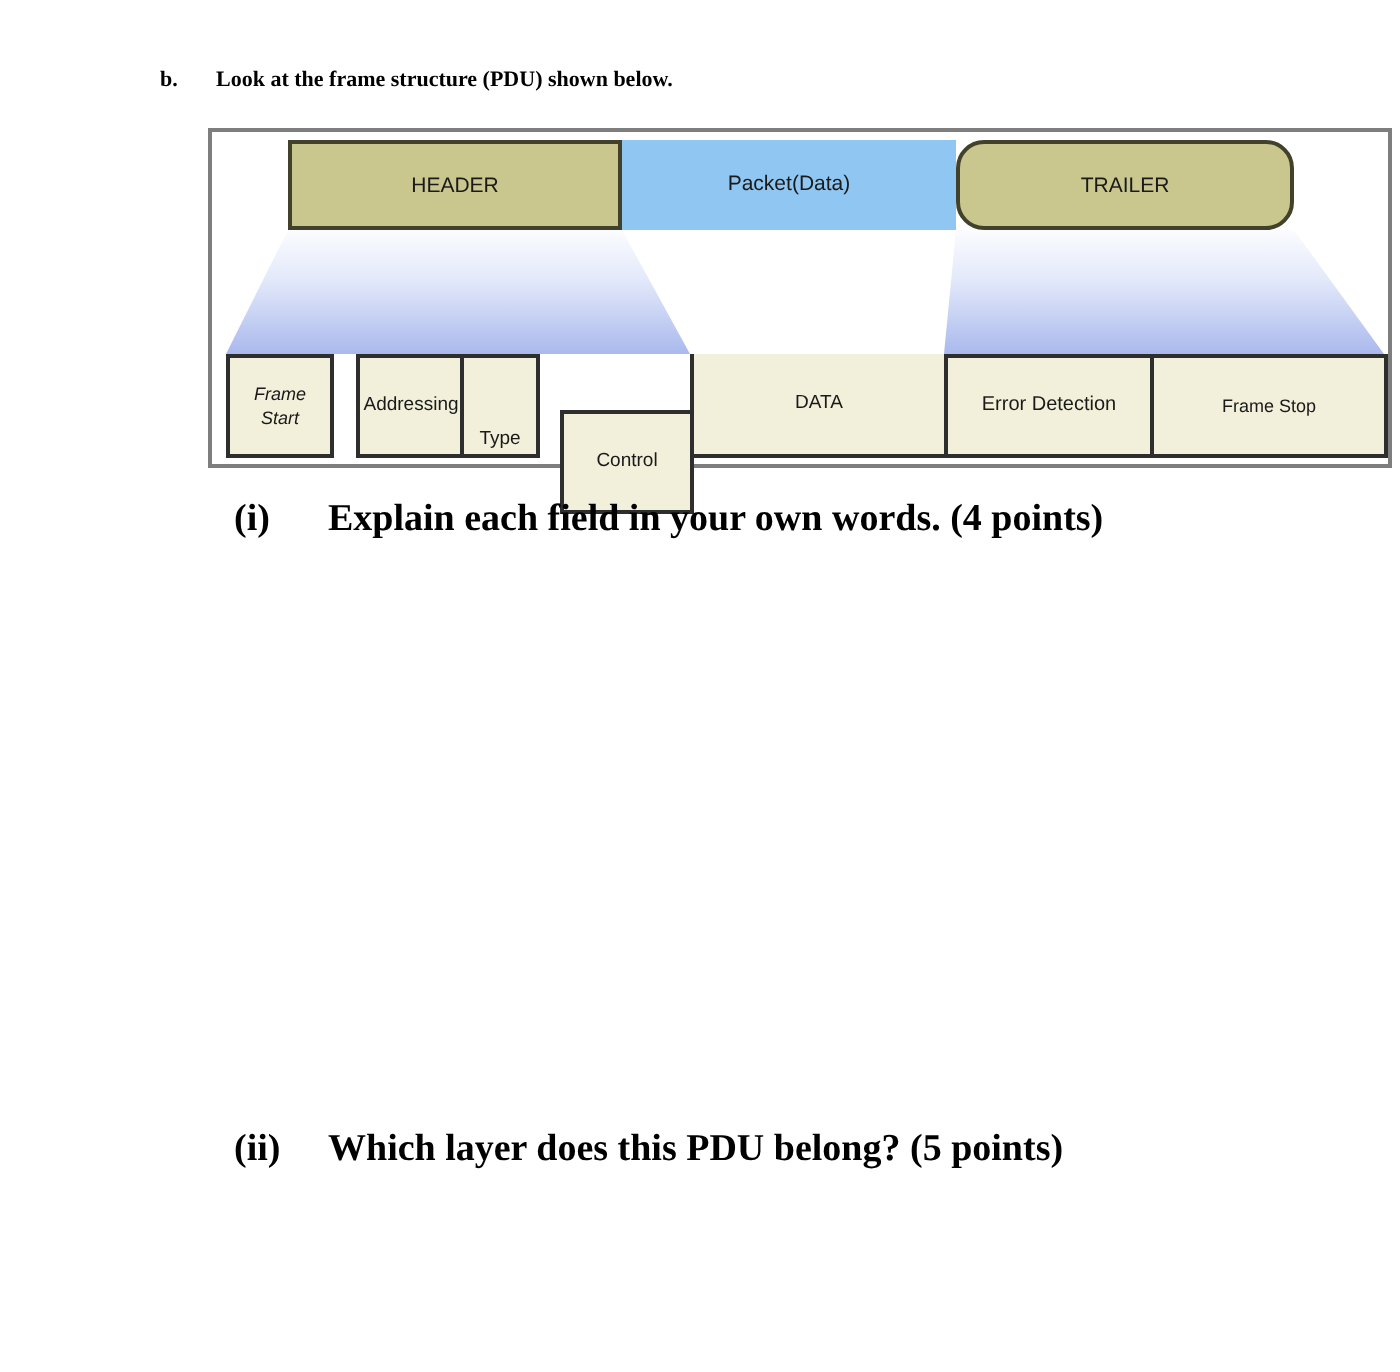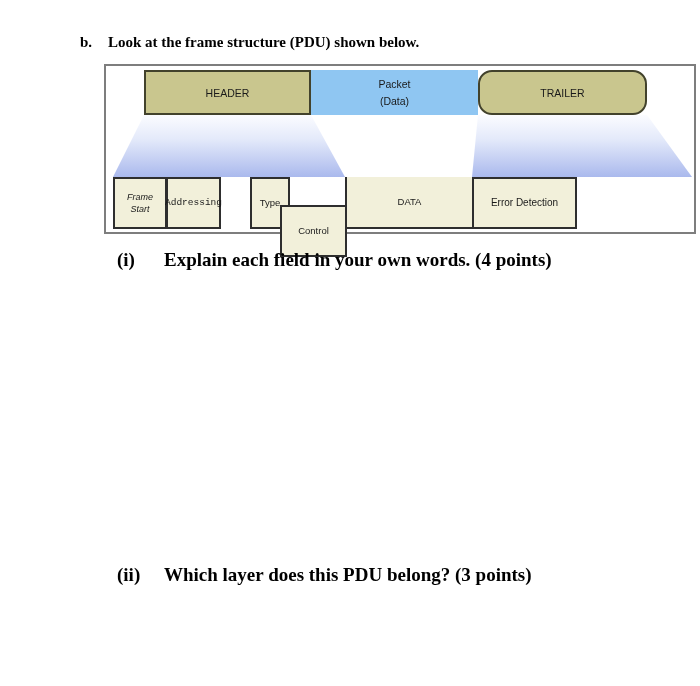--- a/index.html
+++ b/index.html
@@ -18,21 +18,21 @@
     height: 686px;
     position: relative;
     font-family: "Liberation Serif", serif;
     color: #000;
     overflow: hidden;
   }
   .heading {
     position: absolute;
     left: 80px;
     top: 34px;
-    font-size: 15px;
+    font-size: 11px;
     font-weight: bold;
     white-space: nowrap;
   }
   .heading .q-label {
     display: inline-block;
     width: 28px;
   }
   .diagram-frame {
     position: absolute;
     left: 104px;
@@ -54,21 +54,21 @@
     font-size: 10.5px;
     color: #1a1a1a;
     text-align: center;
   }
   .top-box.khaki {
     background: var(--khaki);
     border: 2px solid var(--box-border);
   }
   .top-box.blue {
     background: var(--blue);
-    flex-direction: column;
+    flex-direction: row;
     line-height: 1.55;
   }
   .header-box  { left: 38px;  width: 167px; }
   .packet-box  { left: 205px; width: 167px; }
   .trailer-box { left: 372px; width: 169px; border-radius: 14px; }
   .funnel {
     position: absolute;
     top: 49px;
     height: 62px;
     background: linear-gradient(to bottom, #fbfcff 0%, #e3e9fa 40%, var(--funnel-bottom) 100%);
@@ -92,22 +92,22 @@
     display: flex;
     align-items: center;
     justify-content: center;
     text-align: center;
     font-family: "Liberation Sans", sans-serif;
     font-size: 9.5px;
     line-height: 1.35;
     color: #1a1a1a;
   }
   .cell-frame-start    { left: 7px;   width: 54px;  font-size: 9px; padding: 0 4px; font-style: italic; }
-  .cell-addressing     { left: 60px;  width: 55px; font-family: Liberation Mono, monospace; }
-  .cell-type           { left: 144px; width: 40px; }
+  .cell-addressing     { left: 72px;  width: 55px; }
+  .cell-type           { left: 124px; width: 40px; align-items: flex-end; }
   .cell-control        { left: 174px; width: 67px; margin-top: 28px; }
   .cell-data           { left: 239px; width: 129px; border-top: none; }
   .cell-error-detection{ left: 366px; width: 105px; font-size: 10px; }
   .cell-frame-stop     { left: 469px; width: 119px; font-size: 9px; }
   .subq {
     position: absolute;
     left: 117px;
     font-size: 19px;
     font-weight: bold;
     white-space: nowrap;
@@ -156,23 +156,26 @@
     </div>
     <div class="cell cell-control">
       <span>Control</span>
     </div>
     <div class="cell cell-data">
       <span>DATA</span>
     </div>
     <div class="cell cell-error-detection">
       <span>Error Detection</span>
     </div>
+    <div class="cell cell-frame-stop">
+      <span>Frame Stop</span>
+    </div>
 
   </div>
 </div>
 
 <div class="subq subq-i">
   <span class="sub-label">(i)</span><span>Explain each field in your own words. (4 points)</span>
 </div>
 
 <div class="subq subq-ii">
-  <span class="sub-label">(ii)</span><span>Which layer does this PDU belong? (3 points)</span>
+  <span class="sub-label">(ii)</span><span>Which layer does this PDU belong? (5 points)</span>
 </div>
 
 </body></html>

